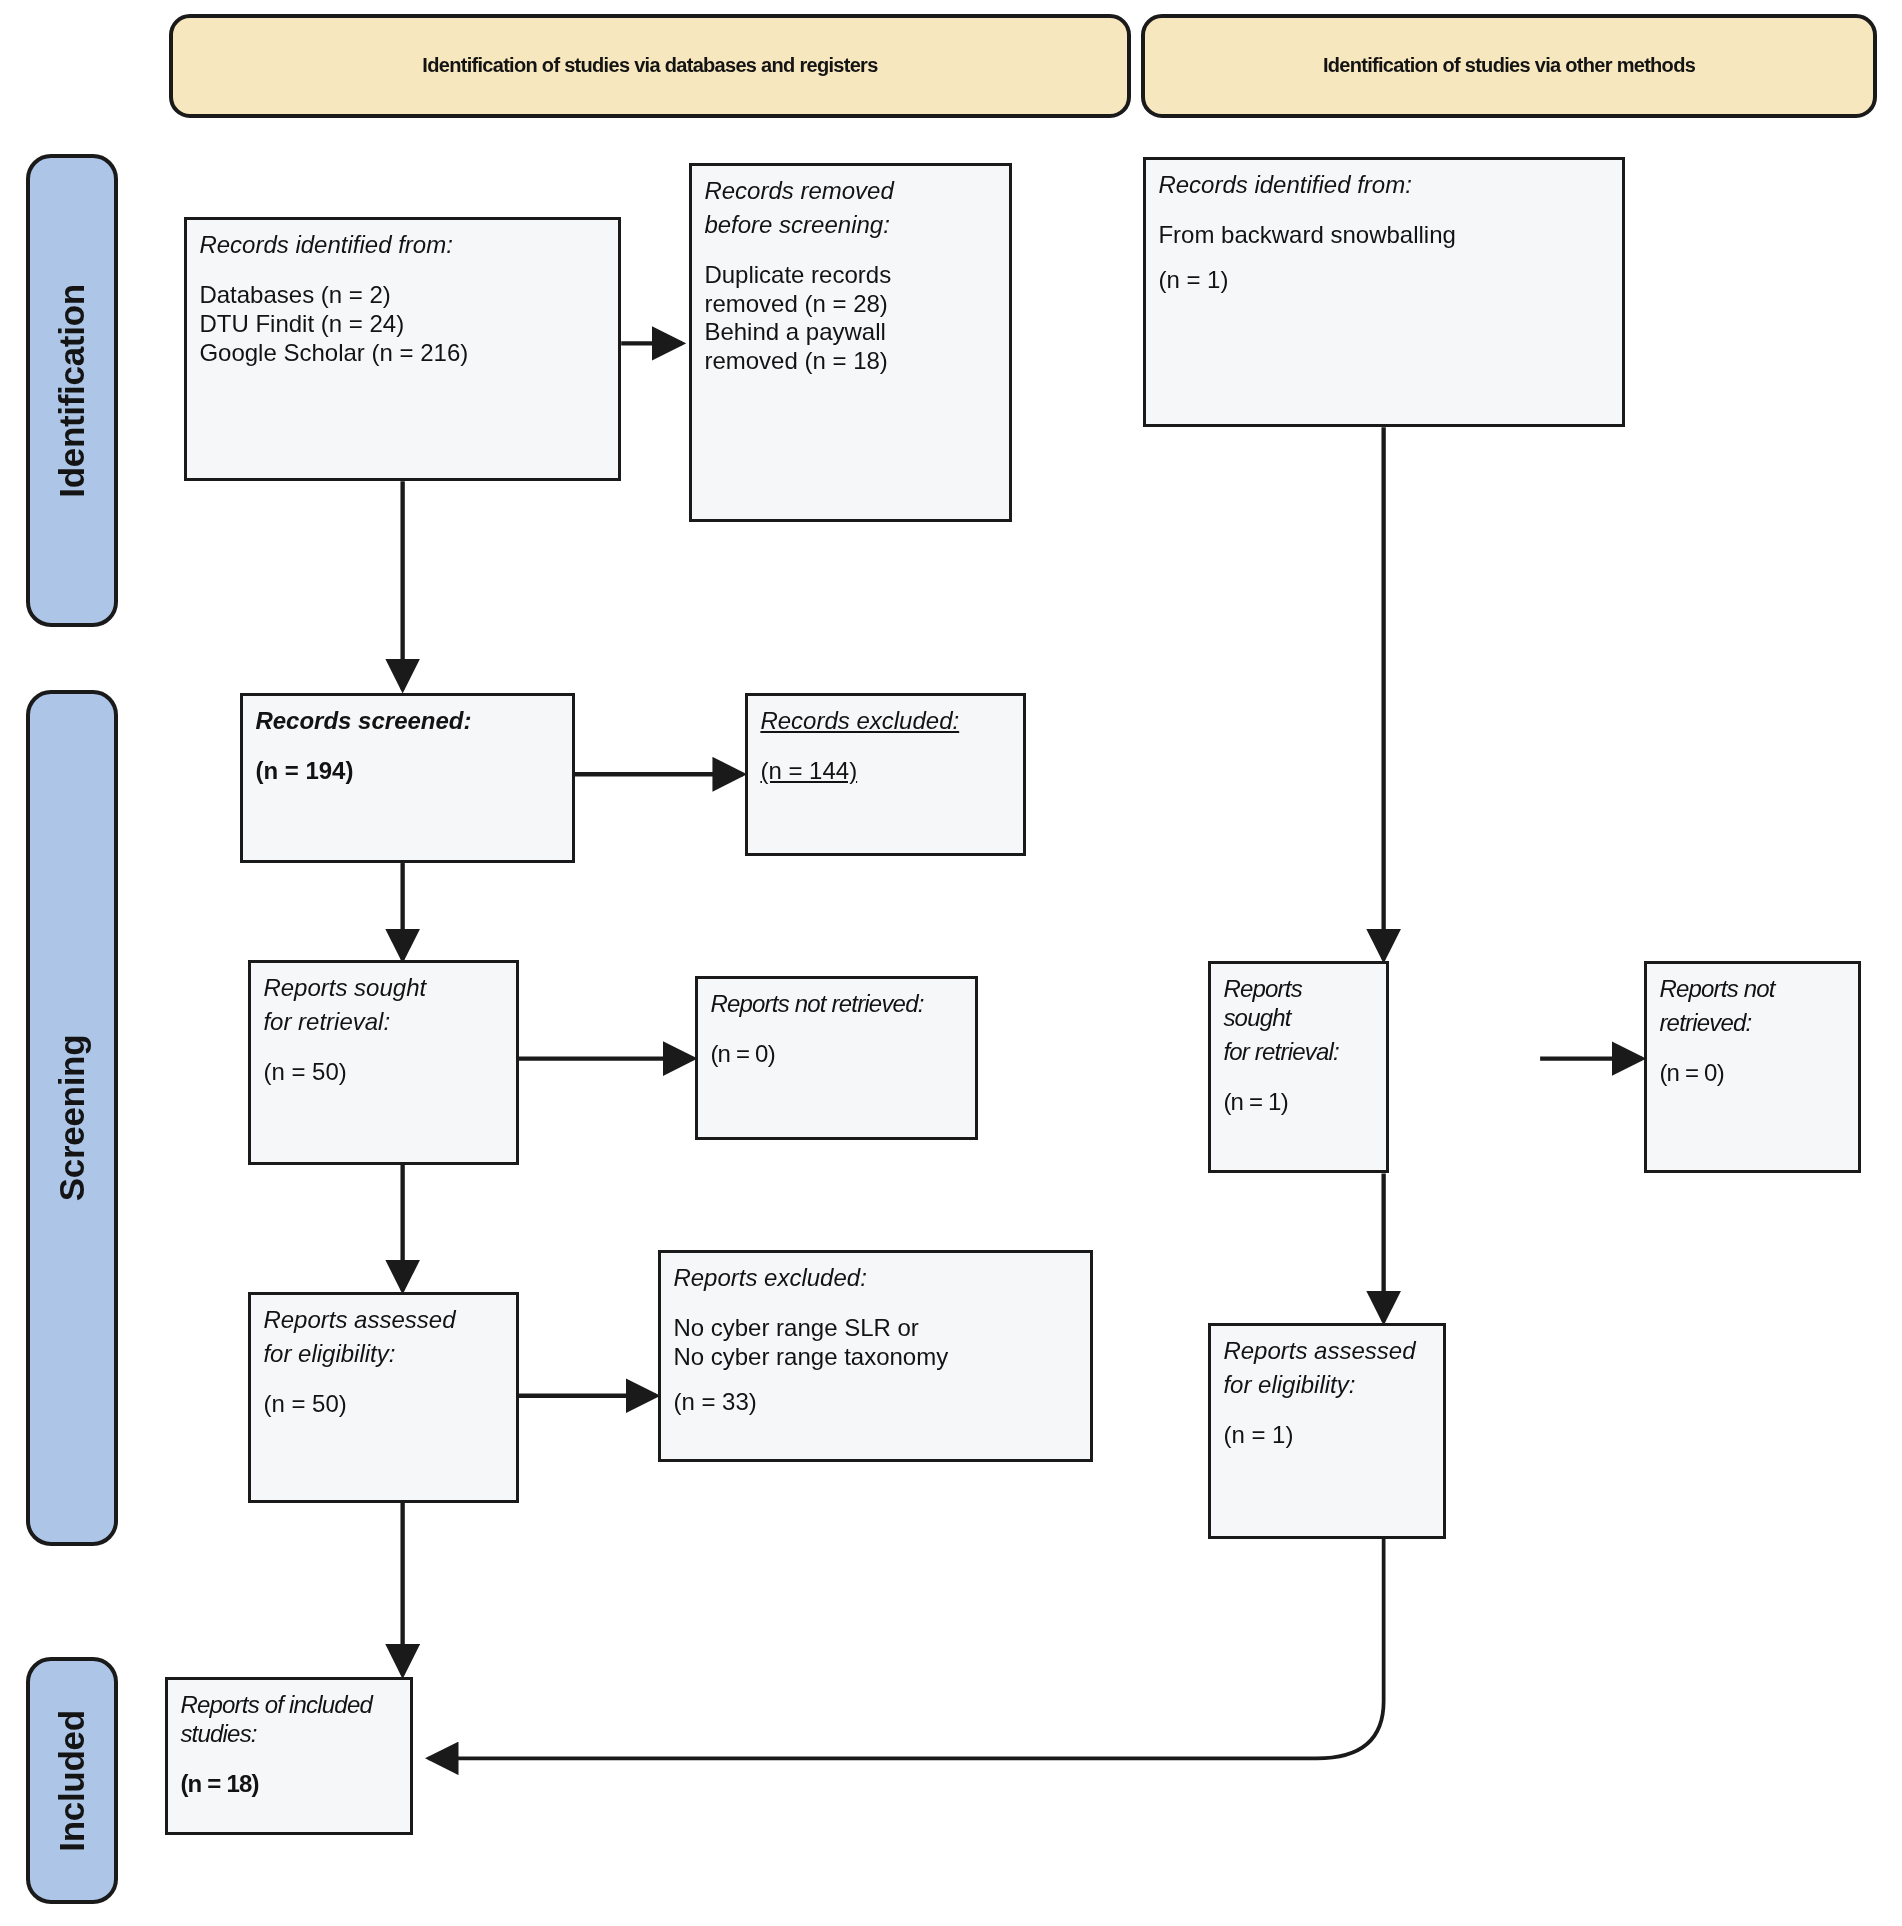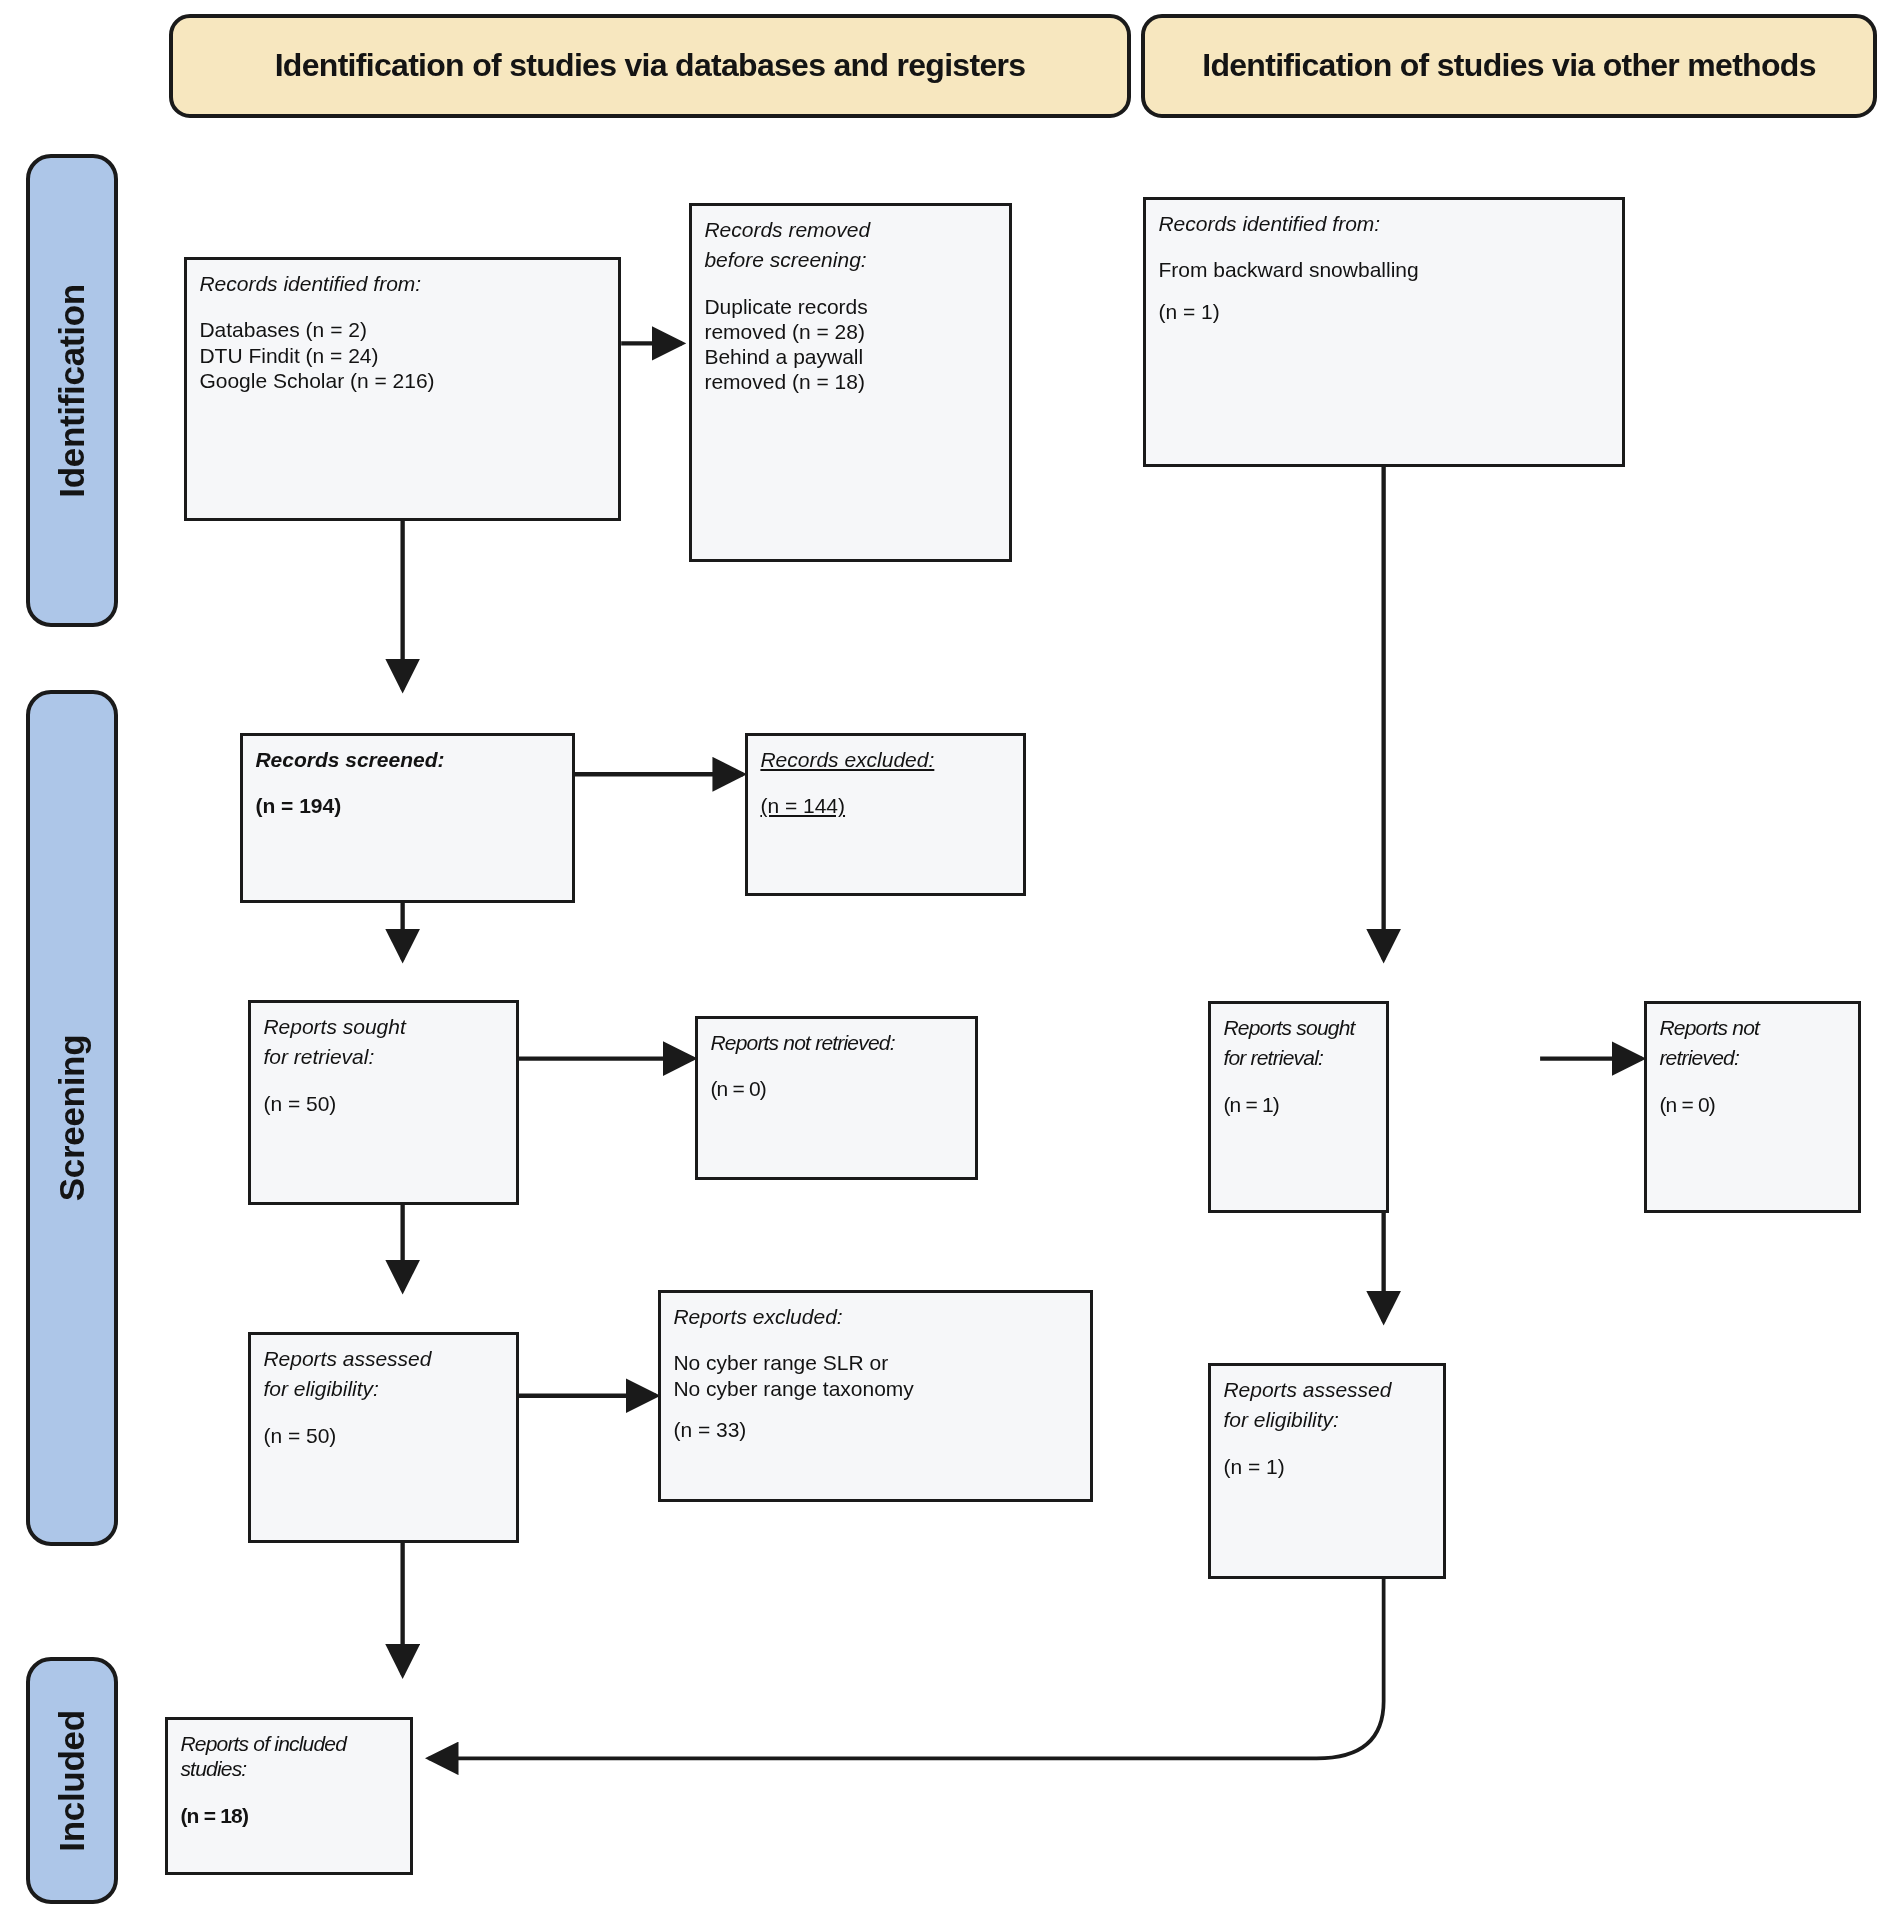--- a/index.html
+++ b/index.html
@@ -23,21 +23,21 @@
   
   .header-banner {
     background: #f7e7bf;
     border: 4.3px solid #1a1a1a;
     border-radius: 21px;
     display: flex;
     align-items: center;
     justify-content: center;
     text-align: center;
     font-weight: bold;
-    font-size: 32px;
+    font-size: 20px;
     letter-spacing: -0.7px;
     color: #141414;
     padding: 0 15px;
   }
 
   
   .stage-label {
     background: #adc6e8;
     border: 4.3px solid #1a1a1a;
     border-radius: 25px;
@@ -53,24 +53,23 @@
     letter-spacing: -0.3px;
     color: #141414;
   }
 
   
   .flow-box {
     background: #f6f7f9;
     border: 3.7px solid #1a1a1a;
     padding: 11.2px 12.4px 8.7px 12.4px;
     color: #131313;
-    font-size: 21px;
+    font-size: 24px;
     line-height: 1.20;
     overflow: hidden;
-    margin-top: 40px;
   }
   .flow-box .title {
     font-style: italic;
     display: block;
     margin-bottom: 5px;
   }
   .flow-box .gap { display: block; height: 16px; }
   .flow-box .line { display: block; white-space: nowrap; }
   .flow-box .count { display: block; white-space: nowrap; }
   .flow-box .count.bold { font-weight: bold; }

